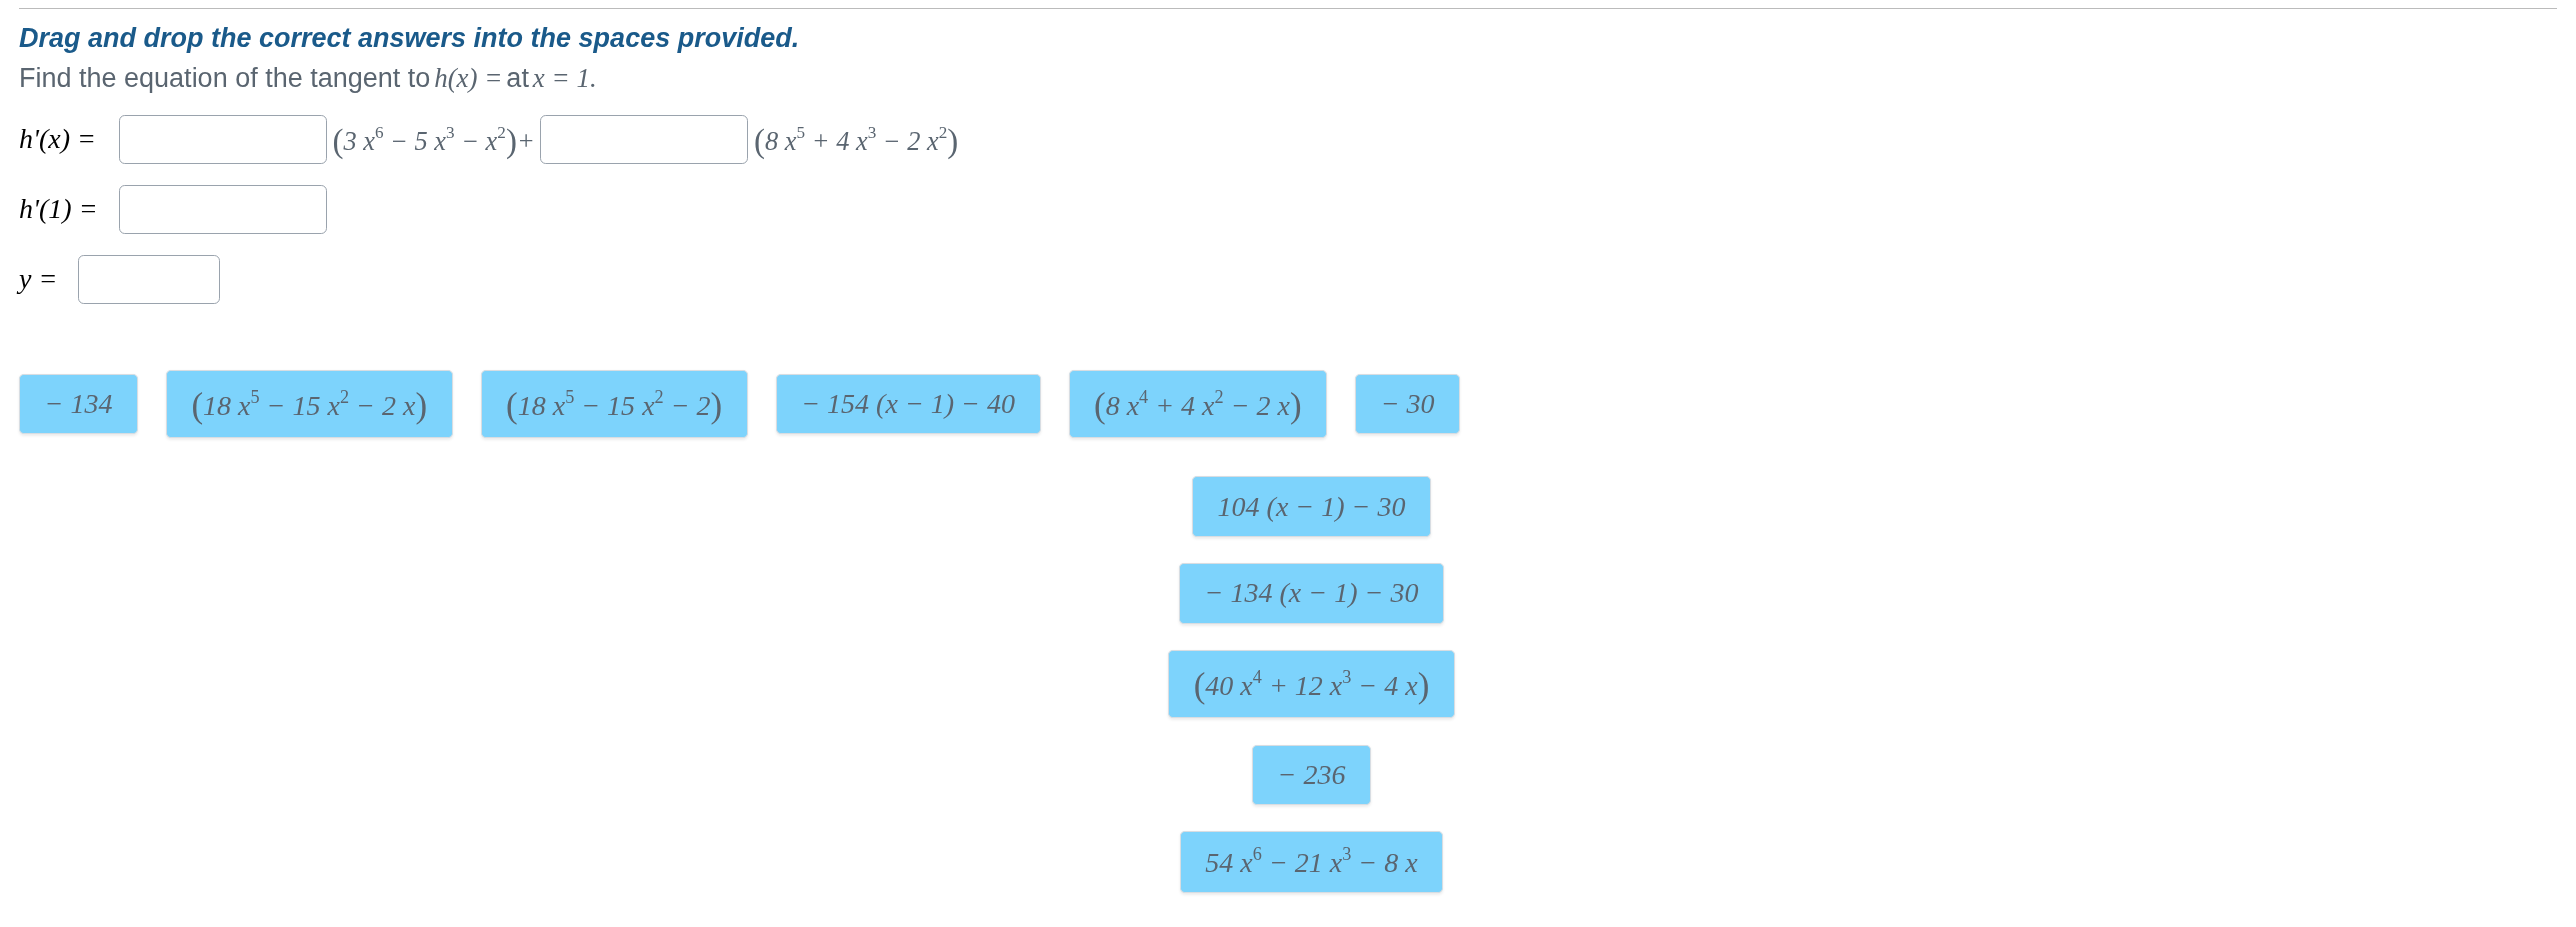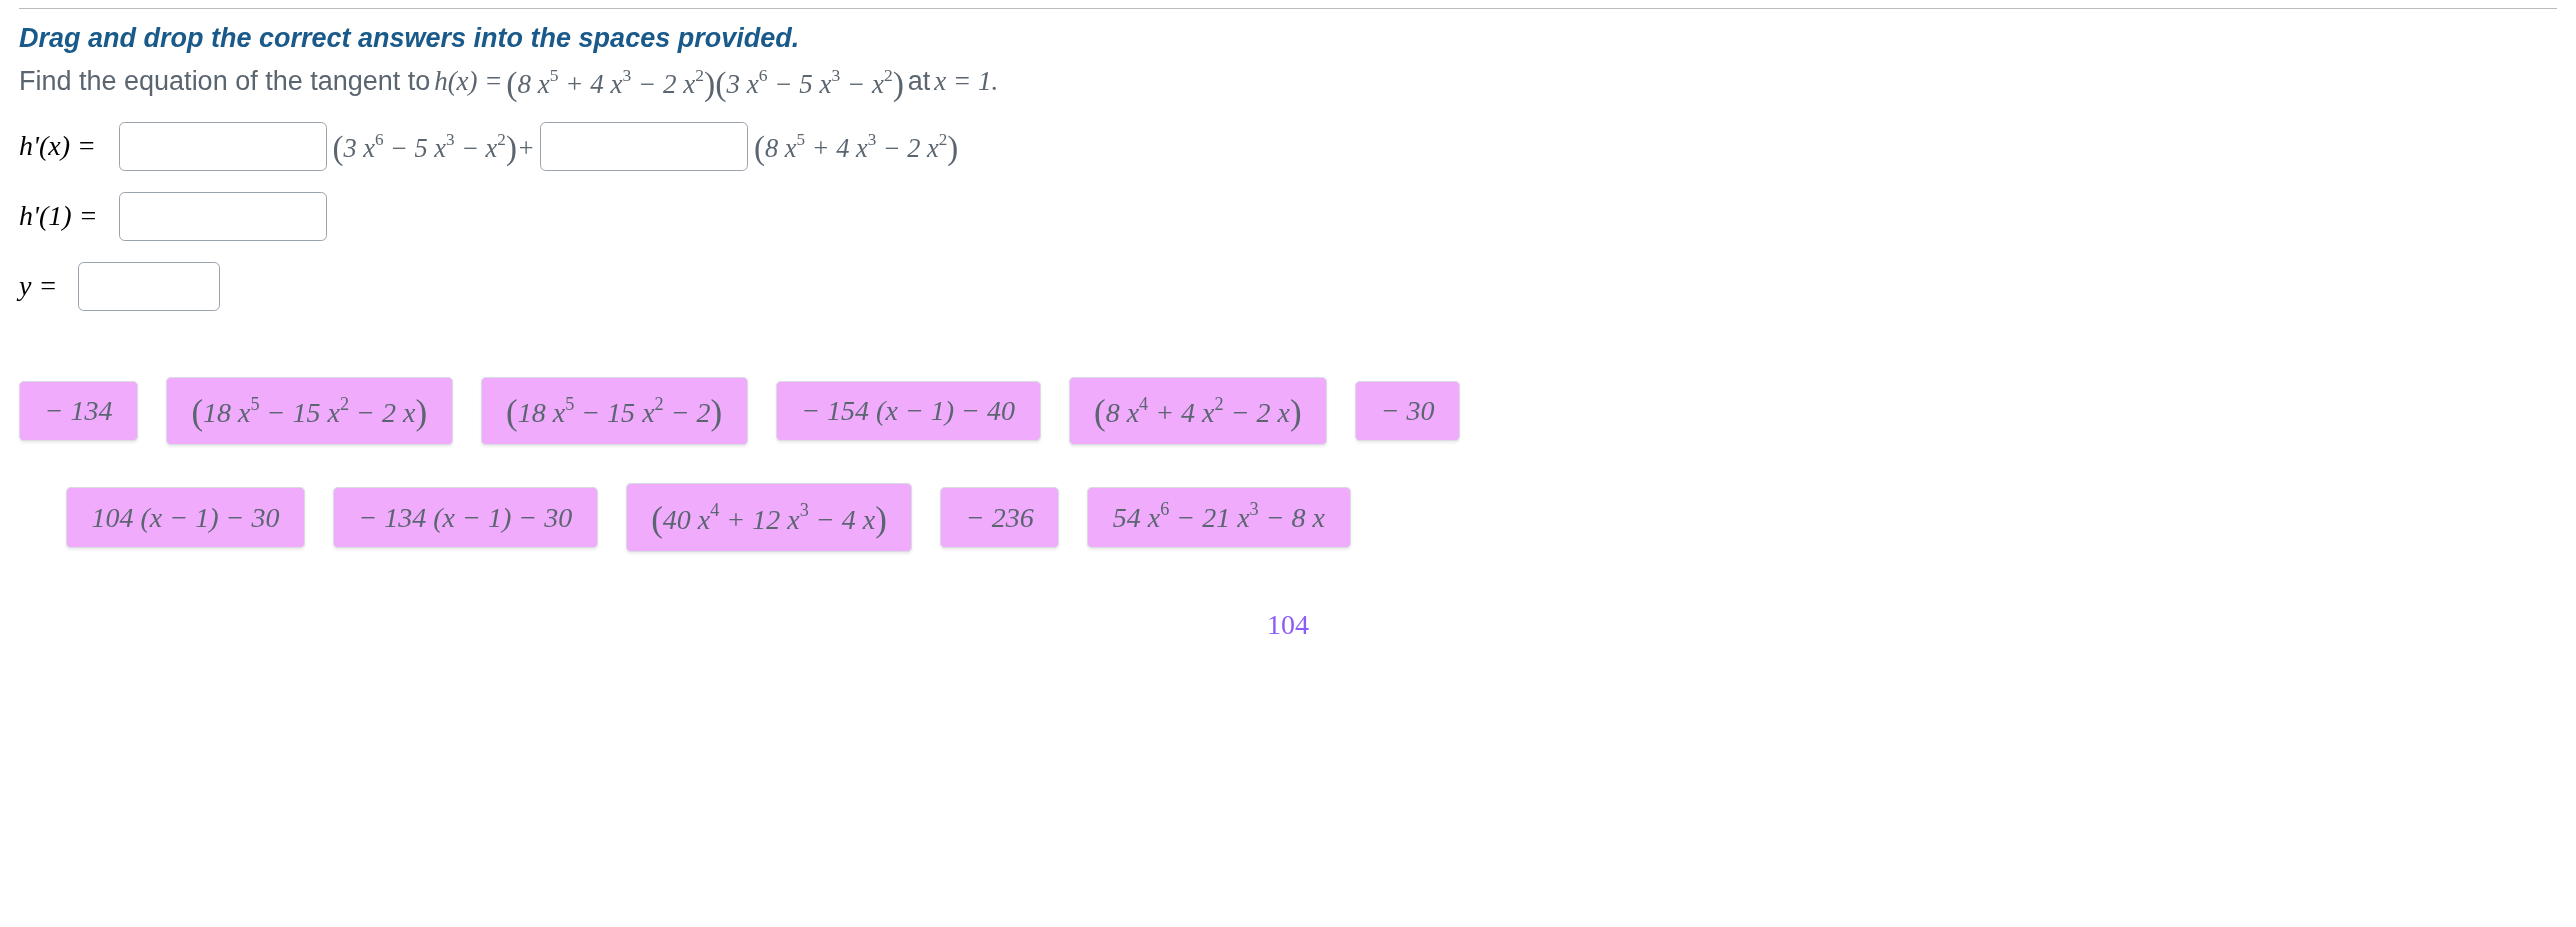--- a/index.html
+++ b/index.html
@@ -58,25 +58,25 @@
     display: inline-block;
   }
   .drop-zone.small { min-width: 142px; }
   .tiles-area {
     margin-top: 66px;
     display: flex;
     flex-wrap: wrap;
     gap: 26.4px 28px;
     align-items: center;
   }
-  .tiles-row2 { margin-top: 38px; padding-left: 47px; }
+  .tiles-row2 { margin-top: 38px; padding-left: 47px; flex-direction: column; }
   .tile {
     border: 0.9px solid #d8dde2;
     border-radius: 4.7px;
-    background: #f0abfc;
+    background: #7dd3fc;
     padding: 13.2px 24.5px;
     font-family: "Cambria Math", "Times New Roman", serif;
     font-size: 28px;
     color: #5a6570;
     cursor: grab;
     box-shadow: 0 1.9px 2.8px rgba(0,0,0,0.08);
     white-space: nowrap;
   }
   .tile .math { font-size: 28px; }
   .partial-bottom {
@@ -96,21 +96,20 @@
   }
 </style>
 </head>
 <body>
 
 <div class="instruction">Drag and drop the correct answers into the spaces provided.</div>
 
 <div class="question-text">
   <span>Find the equation of the tangent to </span>
   <span class="math">h(x) =</span>
-  <span class="math n"><span class="lparen">(</span>8 <i>x</i><sup>5</sup> + 4 <i>x</i><sup>3</sup> − 2 <i>x</i><sup>2</sup><span class="rparen">)</span><span class="lparen">(</span>3 <i>x</i><sup>6</sup> − 5 <i>x</i><sup>3</sup> − <i>x</i><sup>2</sup><span class="rparen">)</span></span>
   <span> at </span>
   <span class="math">x = 1.</span>
 </div>
 
 <div class="eq-line">
   <span class="eq-label">h'(x) =</span>
   <span class="drop-zone"></span>
   <span class="math n"><span class="lparen">(</span>3 <i>x</i><sup>6</sup> − 5 <i>x</i><sup>3</sup> − <i>x</i><sup>2</sup><span class="rparen">)</span>+</span>
   <span class="drop-zone"></span>
   <span class="math n"><span class="lparen">(</span>8 <i>x</i><sup>5</sup> + 4 <i>x</i><sup>3</sup> − 2 <i>x</i><sup>2</sup><span class="rparen">)</span></span>

